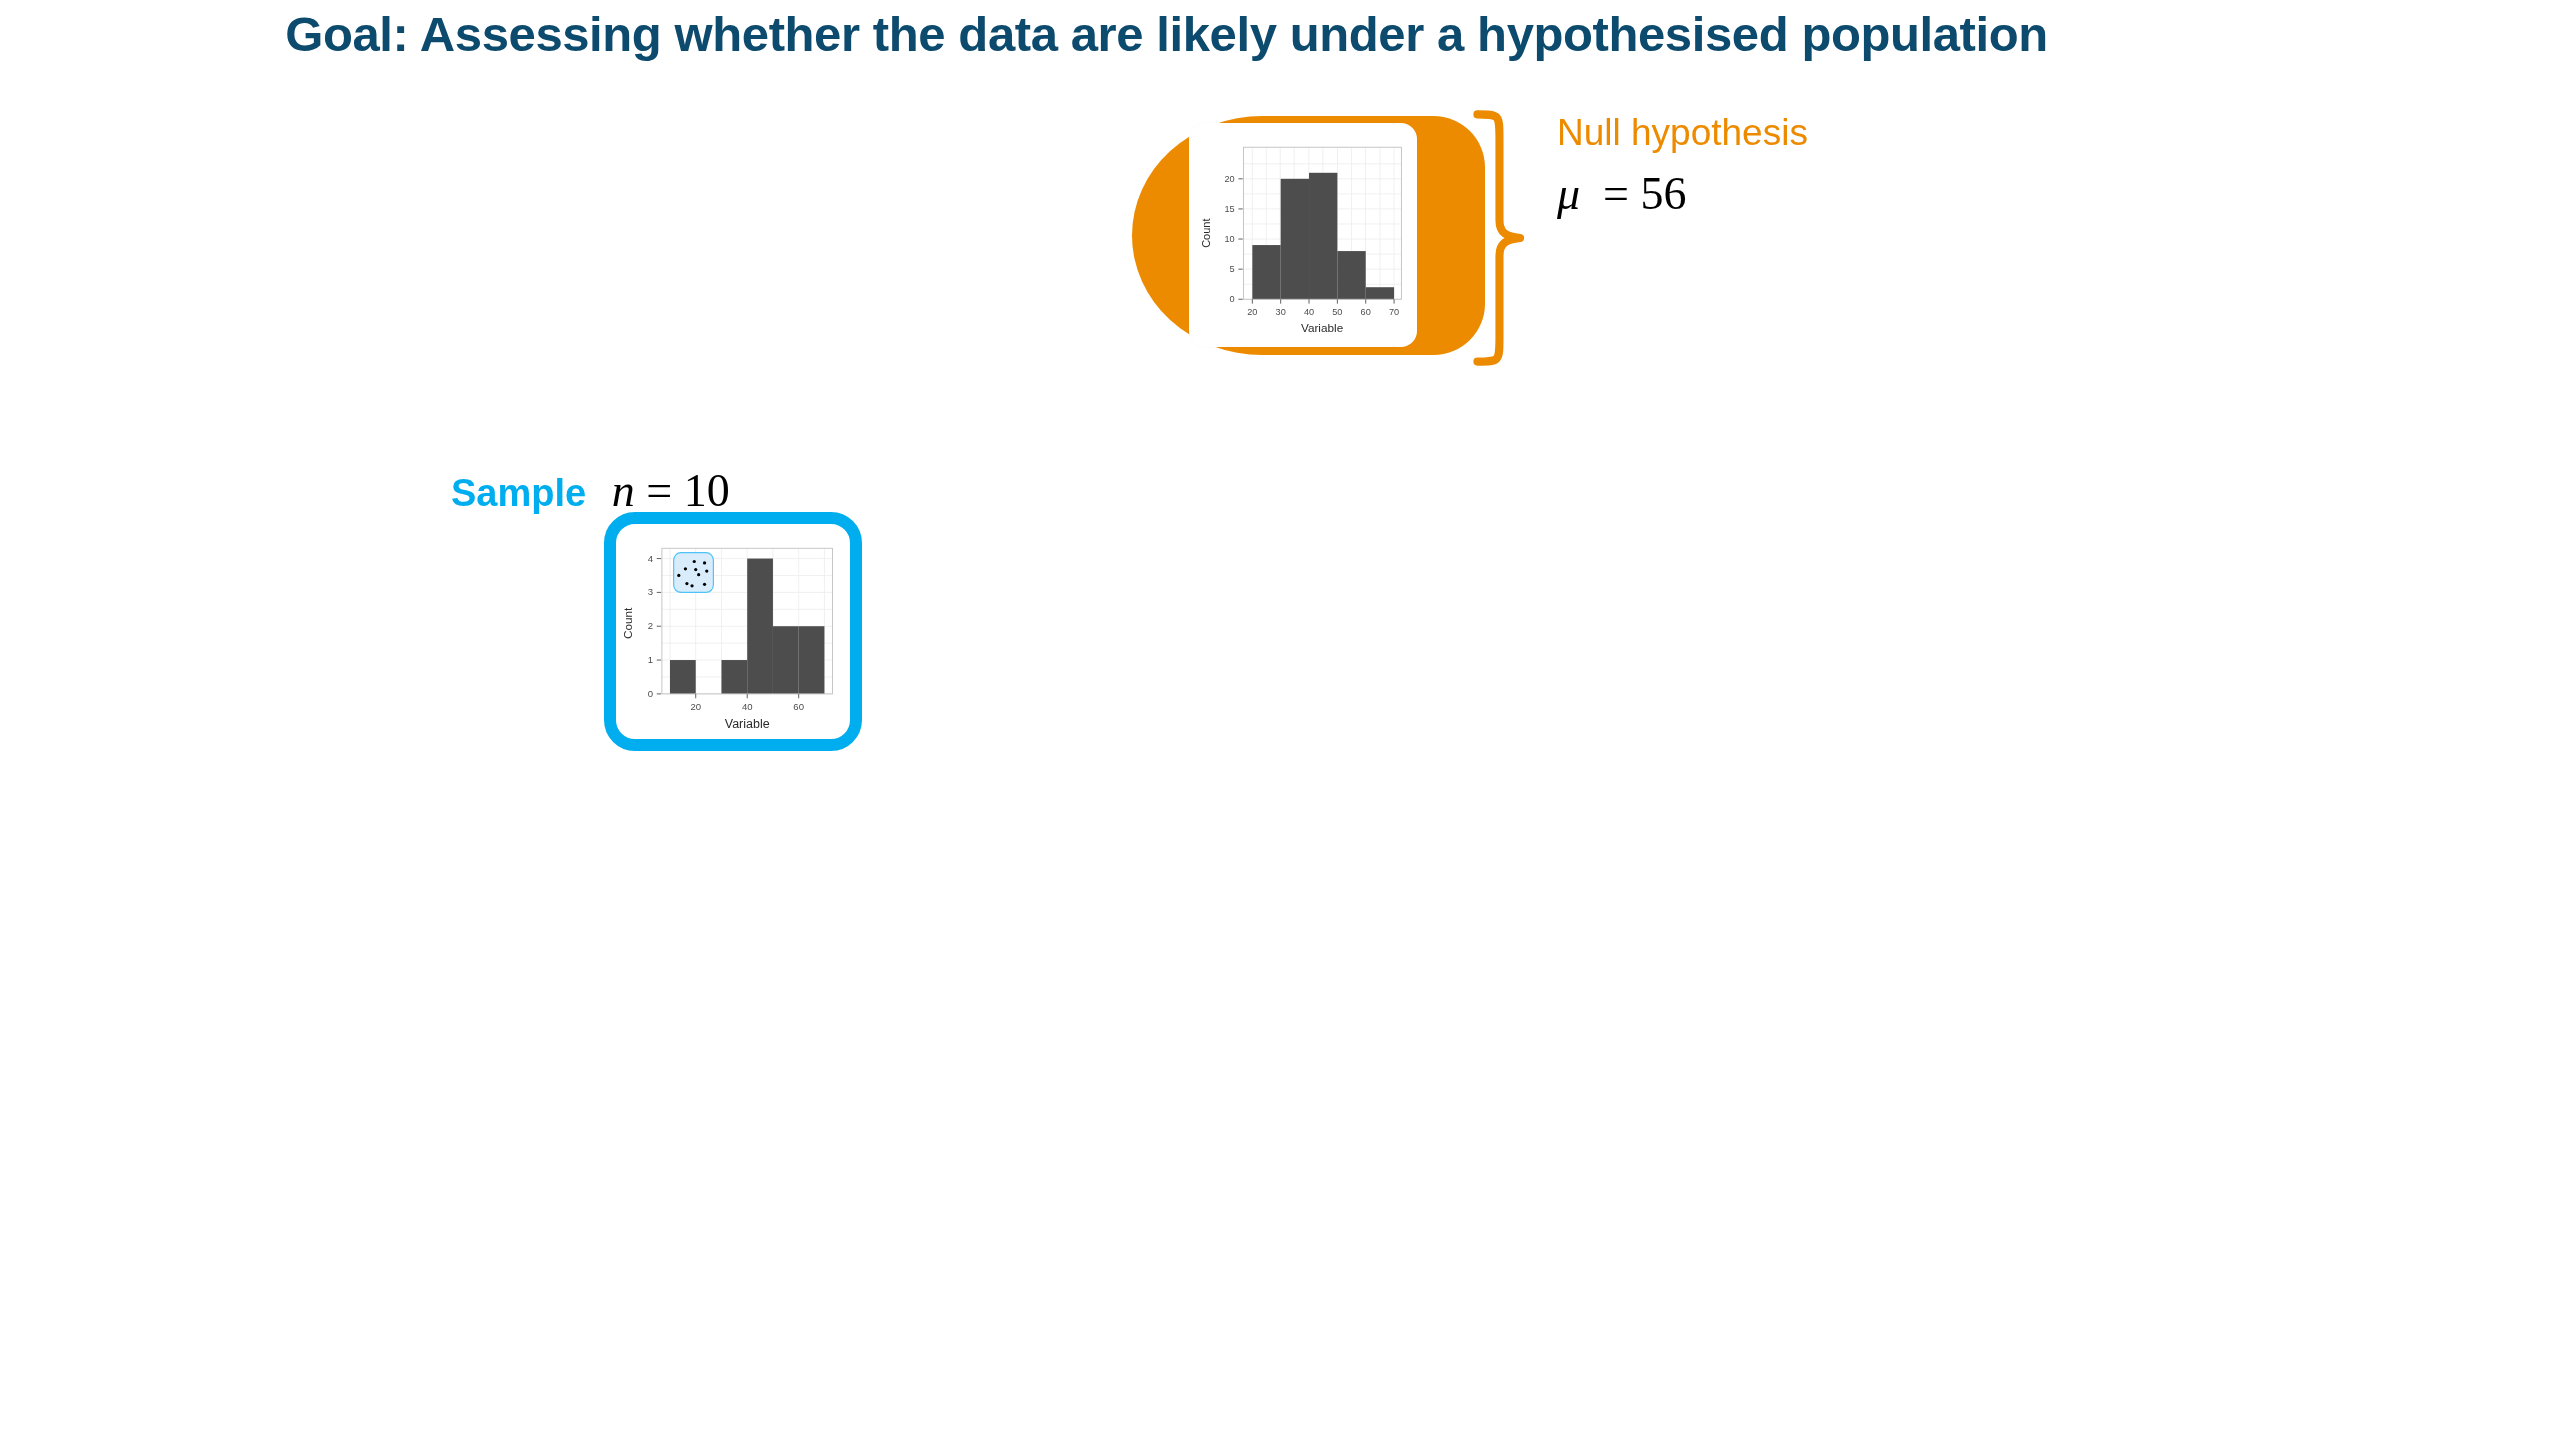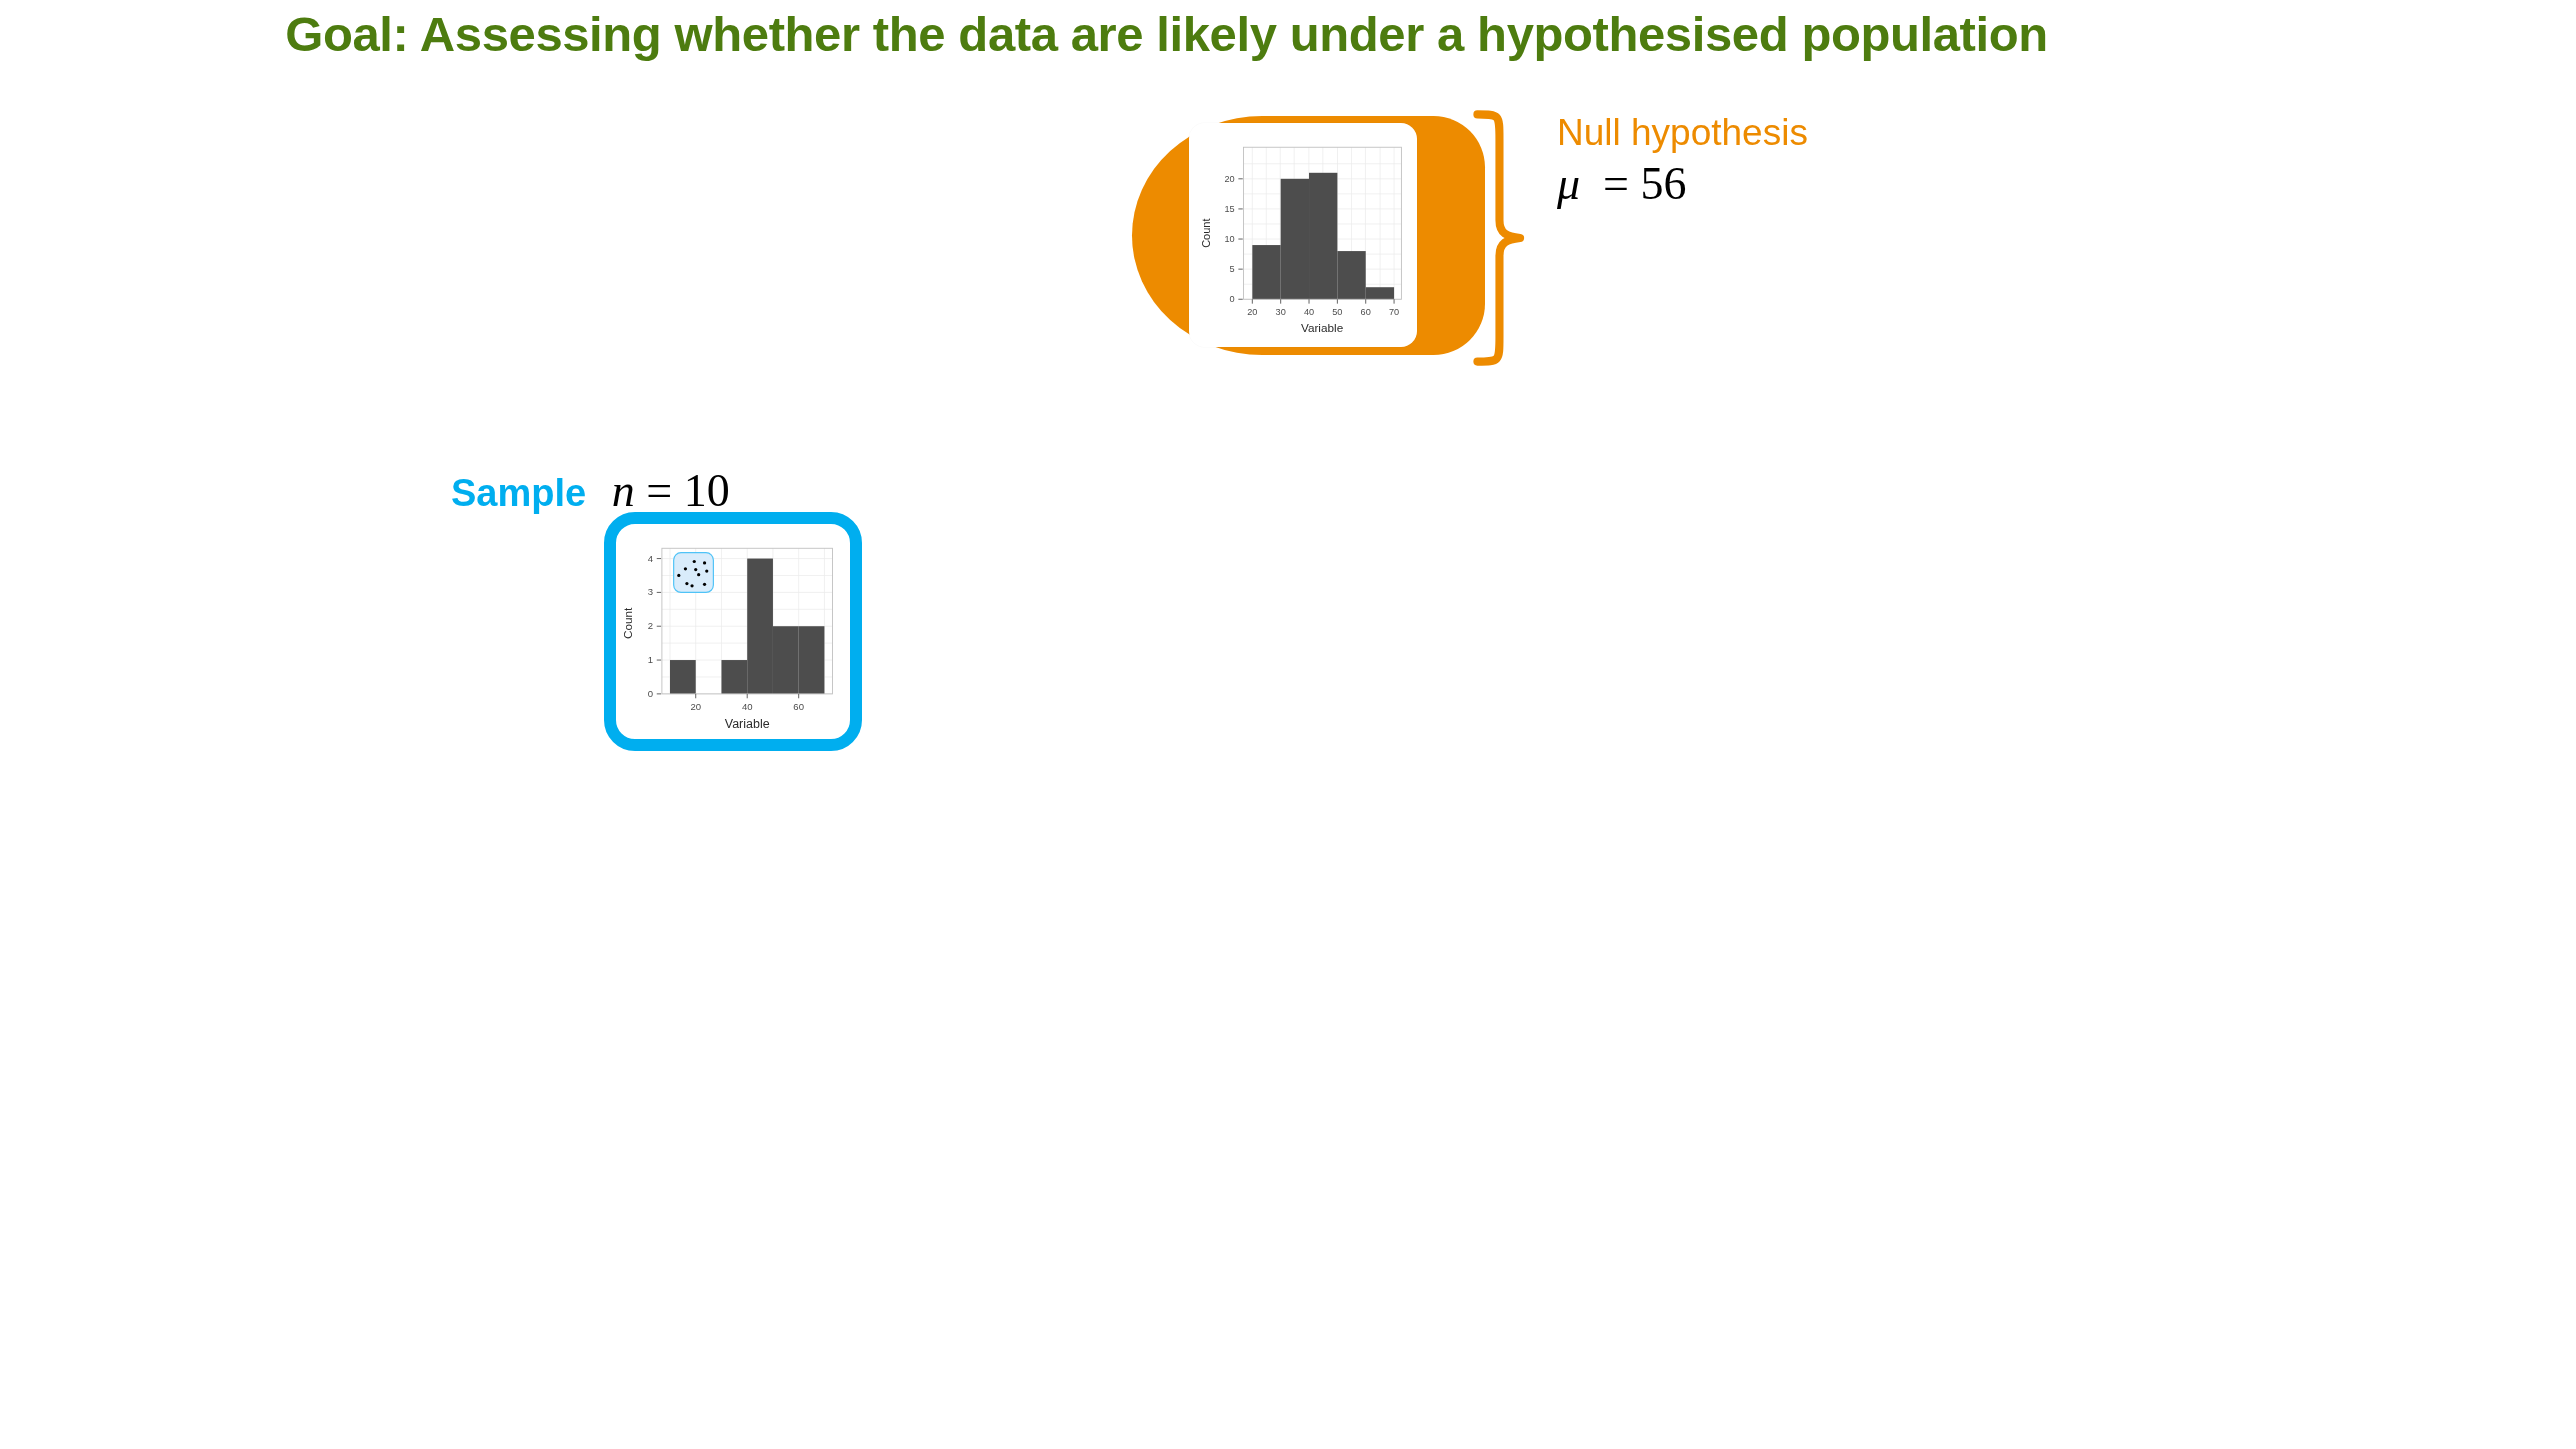--- a/index.html
+++ b/index.html
@@ -11,21 +11,21 @@
     overflow:hidden;
   }
 
   
   #slide-title{
     position:absolute;
     left:0; top:5.9px; width:2333px;
     text-align:center;
     font-size:49px;
     font-weight:bold;
-    color:#4d7c0f;
+    color:#0c4a6e;
     letter-spacing:-0.4px;
     white-space:nowrap;
   }
 
   
   #population-group{
     position:absolute; left:1126px; top:110px; width:412px; height:258px;
   }
   #population-blob{
     position:absolute; left:5.9px; top:5.9px; width:353px; height:239px;
@@ -67,21 +67,21 @@
   .math{
     font-family:"Liberation Serif", serif;
     font-style:italic; color:#000; font-size:46px;
   }
   .math .num, .math .eq{ font-style:normal; }
 
   #null-hypothesis-block{
     position:absolute; left:1557px; top:114px; width:515px;
   }
   #null-hypothesis-title{ display:block; line-height:1.05; }
-  #null-hypothesis-formula{ display:block; margin-top:7px; line-height:1.05; }
+  #null-hypothesis-formula{ display:block; margin-top:17px; line-height:1.05; }
 
   
   svg{ display:block; }
   .tick-lbl{ font-family:"Liberation Sans", sans-serif; fill:#4d4d4d; }
   .axis-title{ font-family:"Liberation Sans", sans-serif; fill:#2b2b2b; }
   .gridline{ stroke:#ebebeb; stroke-width:1; }
   .panel-border{ fill:none; stroke:#bfbfbf; stroke-width:1.2; }
   .tickmark{ stroke:#4d4d4d; stroke-width:1.2; }
   .bar-rect{ fill:#4d4d4d; }
   .dot{ fill:#000000; }

